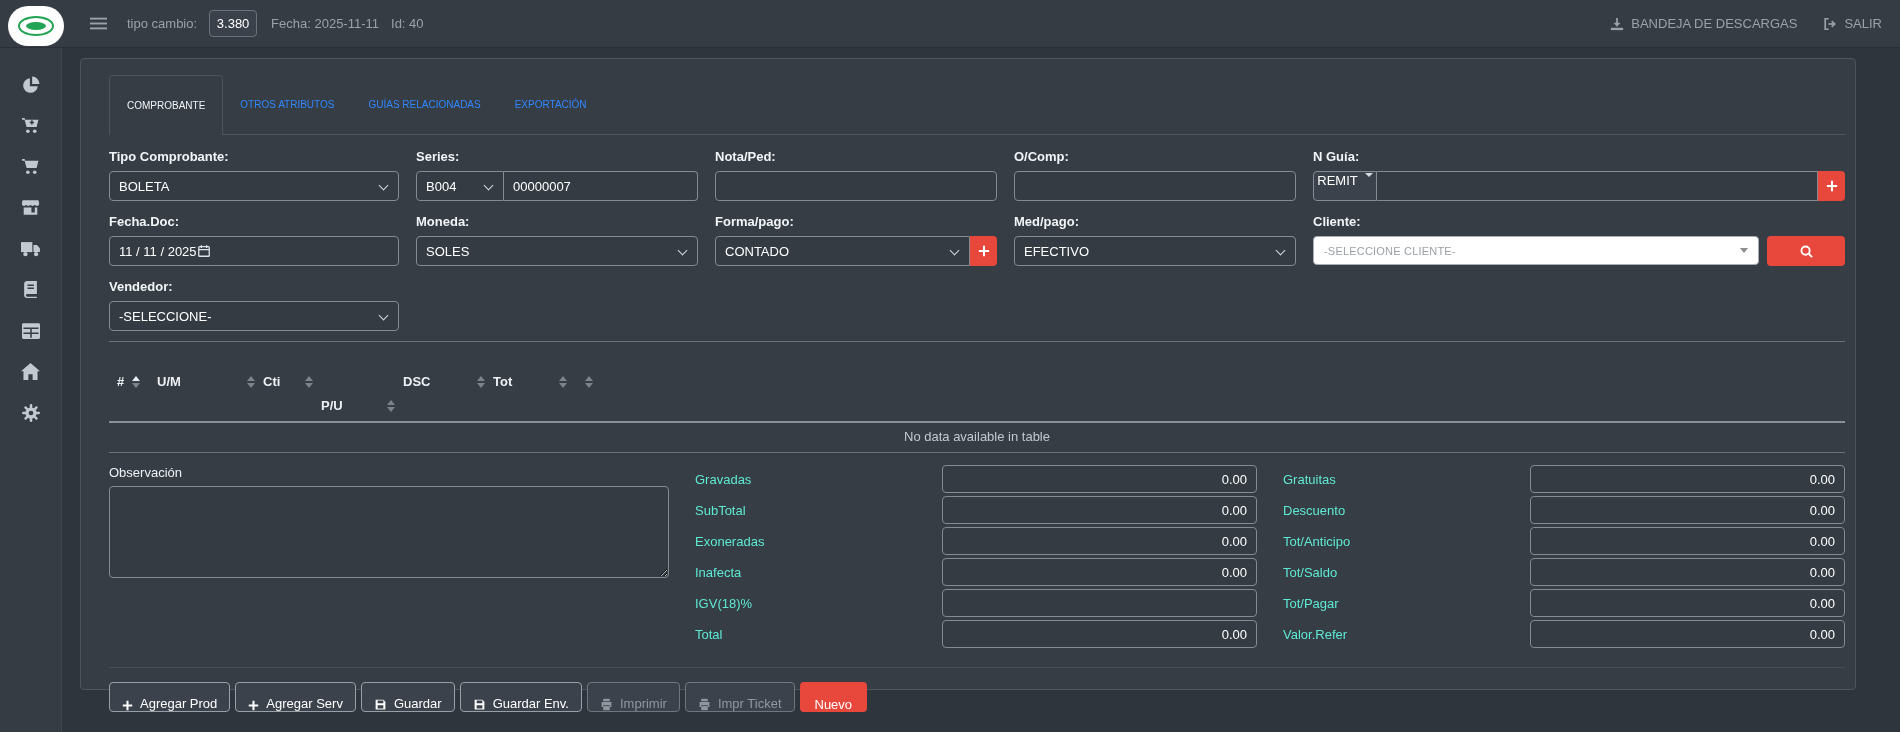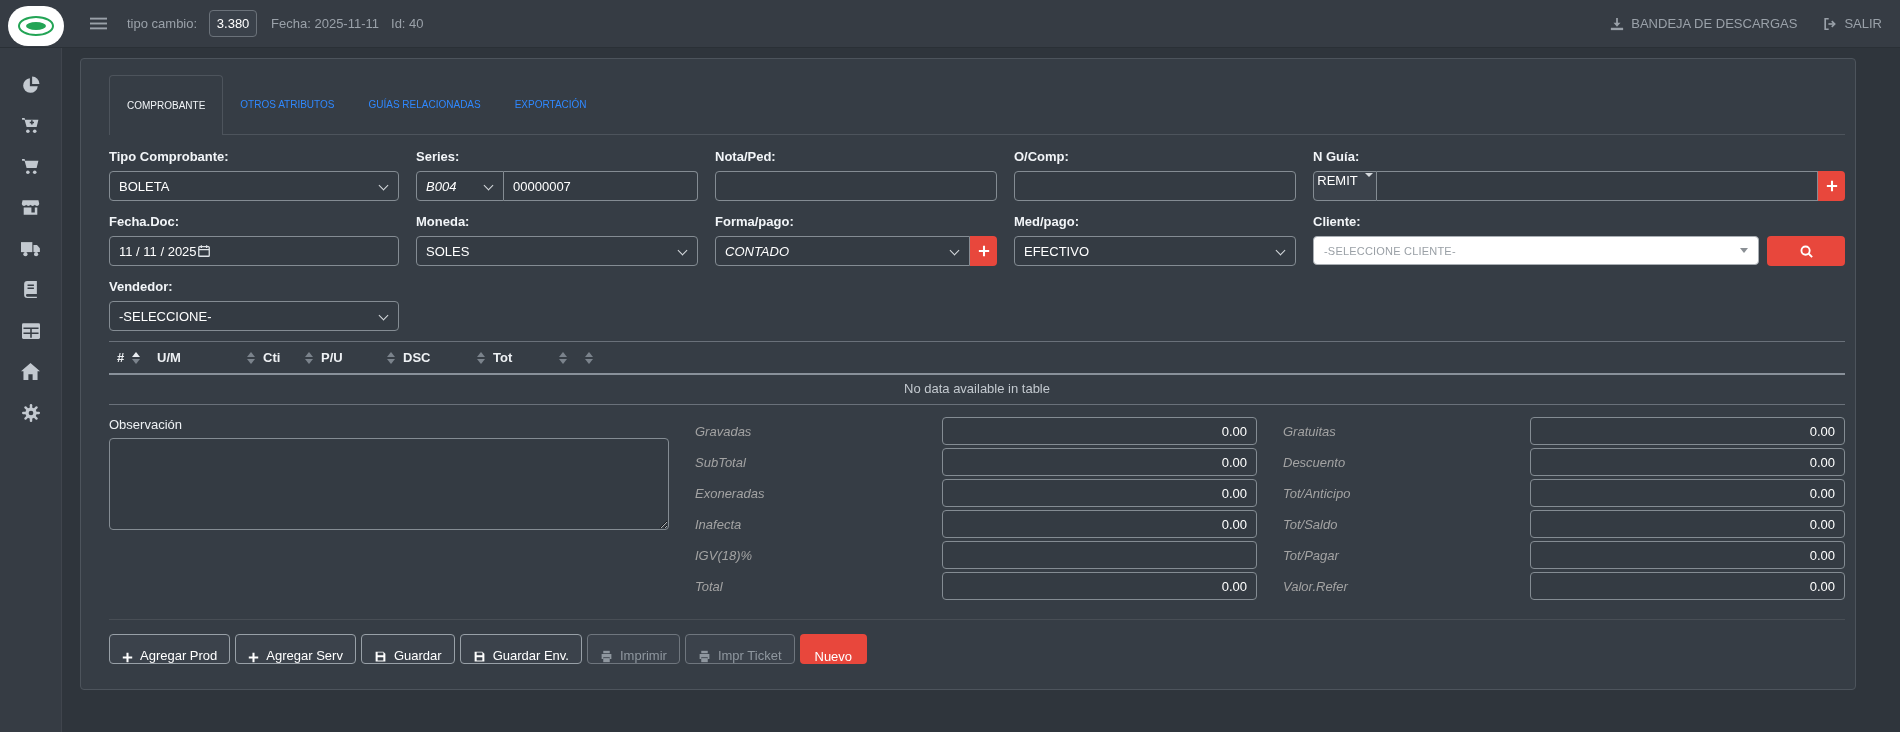--- a/index.html
+++ b/index.html
@@ -65,21 +65,21 @@
   }
   .sel { position:relative; height:30px; background:#343b43; border:1px solid #848c93; border-radius:4px; width:100%; }
   .sel select {
     appearance:none; -webkit-appearance:none; position:absolute; inset:0; width:100%;
     background:transparent; border:0; color:#fff; font:inherit; padding:0 26px 0 9px; outline:none;
   }
   .sel .chev {
     position:absolute; right:11px; top:10px; width:7px; height:7px; pointer-events:none;
     border-right:1.8px solid #d6dade; border-bottom:1.8px solid #d6dade; transform:rotate(45deg);
   }
-  .sel.joined-left { border-radius:4px 0 0 4px;font-style:italic; }
+  .sel.joined-left { border-radius:4px 0 0 4px; }
   .inp.joined-right { border-radius:0 4px 4px 0; border-left:0; }
   .datefield { display:flex; align-items:center; justify-content:flex-start; }
   .btn-red {
     background:#e8473c; border:0; color:#fff; border-radius:4px; cursor:pointer;
     display:flex; align-items:center; justify-content:center; font:inherit;
   }
   .btn-plus { width:27px; height:30px; flex:0 0 auto; border-radius:0 4px 4px 0; }
   .drop-btn {
     height:30px; width:64px; flex:0 0 auto; background:#3b424b; border:1px solid #848c93;
     border-radius:4px 0 0 4px; color:#fff; font:inherit; display:flex; align-items:flex-start;
@@ -95,41 +95,41 @@
   .btn-search { width:78px; height:30px; margin-left:8px; flex:0 0 auto; }
   
   .grid-wrap { margin-top:10px; }
   .thead {
     display:flex; align-items:center; border-top:1px solid #6a717a; border-bottom:2px solid #89919a;
     padding:8px 6px 8px 4px; font-weight:bold; color:#eef1f4;
   }
   .th { display:flex; align-items:center; justify-content:space-between; padding:0 4px; }
   .th-num { width:40px; justify-content:flex-start; gap:8px; }
   .th-desc { flex:1; }
-  .th-um { width:106px; } .th-cti { width:58px; } .th-pu { width:82px; }
+  .th-um { width:106px; } .th-cti { width:58px; } .th-pu { width:82px;margin-top:48px; }
   .th-dsc { width:90px; } .th-tot { width:82px; } .th-x { width:26px; justify-content:flex-end; }
   .sort { display:inline-flex; flex-direction:column; gap:2px; cursor:pointer; }
   .sort i { display:block; width:0; height:0; border-left:4px solid transparent; border-right:4px solid transparent; }
   .sort .up { border-bottom:5px solid #7b838c; }
   .sort .dn { border-top:5px solid #7b838c; }
   .sort.asc .up { border-bottom-color:#e9edf1; }
   .tempty {
     text-align:center; color:#c3c9cf; padding:6px 0 8px; border-bottom:1px solid #6a717a;
   }
   
   .totals {
     margin-top:12px; display:grid; grid-template-columns:560px 1fr 1fr; column-gap:26px;
   }
   .obs-label { color:#eef1f4; margin-bottom:6px; }
   .obs-ta {
     width:100%; height:92px; background:#343b43; border:1px solid #848c93; border-radius:4px;
     color:#fff; font:inherit; padding:6px 8px; resize:both; outline:none;
   }
   .t-row { display:flex; align-items:center; height:28px; margin-bottom:3px; }
-  .t-row label { flex:1; color:#a3a3a3;font-style:italic; }
+  .t-row label { flex:1; color:#5eead4; }
   .tot-inp {
     width:56%; height:28px; background:#343b43; border:1px solid #848c93; border-radius:4px;
     color:#fff; font:inherit; text-align:right; padding:0 9px; outline:none;
   }
   
   .footer {
     margin-top:16px; border-top:1px solid rgba(255,255,255,.09); padding-top:14px;
     display:flex; gap:5px;
   }
   .btn {

